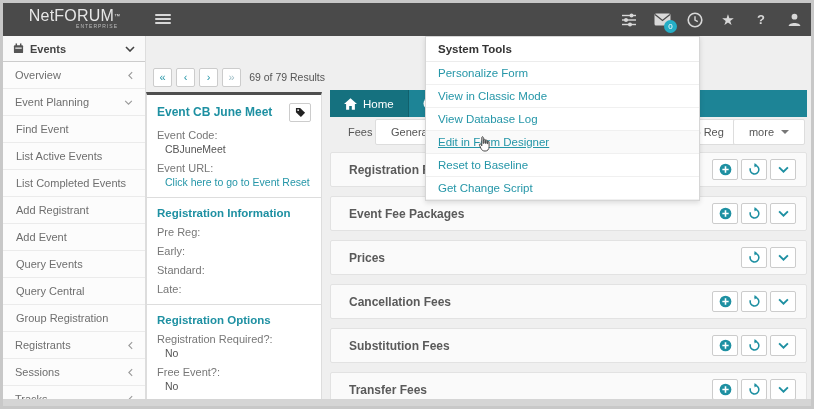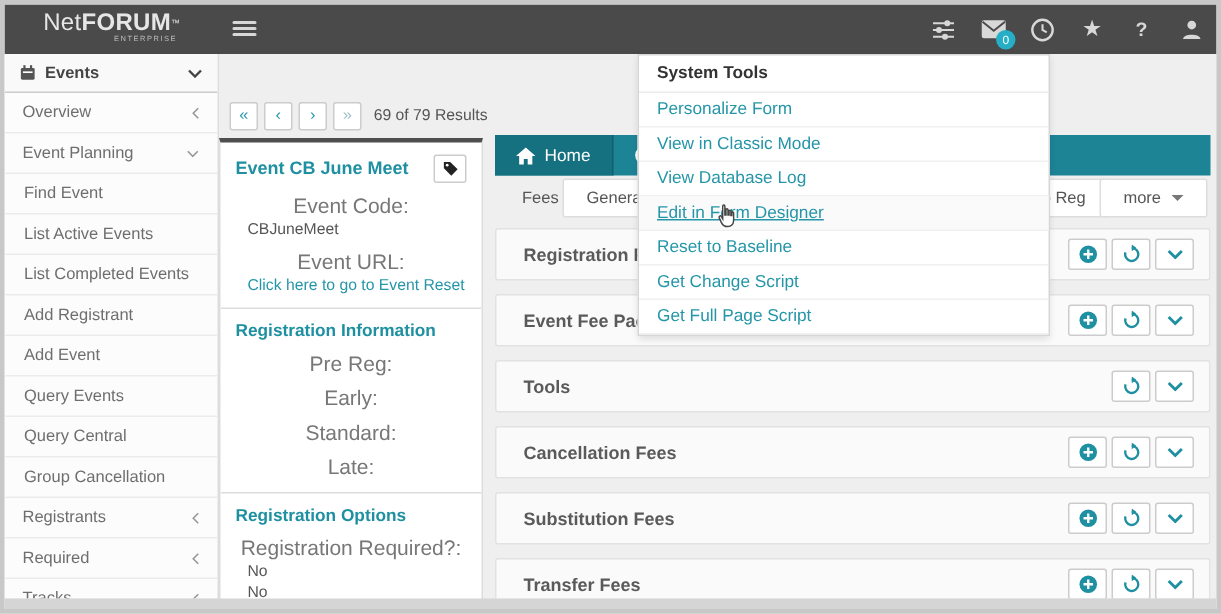--- a/index.html
+++ b/index.html
@@ -5,21 +5,21 @@
   * { margin:0; padding:0; box-sizing:border-box; }
   body { font-family:"Liberation Sans", sans-serif; background:#b5b5b5; }
   .app { position:relative; width:814px; height:409px; overflow:hidden;
          border:3px solid #c8c8c8; background:#efefef; }
 
   
   .navbar { position:absolute; left:0; top:0; right:0; height:33px; background:#4a4a4a; z-index:30; }
   .logo { position:absolute; left:0; top:0; width:143px; height:33px; text-align:center; padding-top:6px; color:#e6e6e6; }
   .logo-line { font-size:16px; letter-spacing:.2px; line-height:14px; }
   .logo-net { font-weight:400; }
-  .logo-forum { font-weight:700; }
+  .logo-forum { font-weight:400; }
   .logo-tm { font-size:6px; vertical-align:top; }
   .logo-sub { font-size:5px; letter-spacing:1px; color:#bdbdbd; text-align:right; padding-right:28px; }
   .hamburger { position:absolute; left:152px; top:9px; width:16px; cursor:pointer; }
   .hamburger div { height:2px; background:#d8d8d8; margin:2px 0; border-radius:1px; }
   .nav-icons { position:absolute; right:8px; top:0; height:33px; display:flex; align-items:center; gap:15px; }
   .nav-ic { position:relative; width:18px; height:18px; display:flex; align-items:center; justify-content:center; color:#d8d8d8; cursor:pointer; }
   .nav-ic .star-glyph { font-size:15px; line-height:15px; color:#d8d8d8; }
   .nav-ic .q-glyph { font-size:13px; font-weight:700; color:#d8d8d8; }
   .badge { position:absolute; right:-6px; bottom:-4px; width:13px; height:13px; border-radius:50%;
            background:#25aec6; color:#fff; font-size:8px; line-height:13px; text-align:center; }
@@ -43,21 +43,21 @@
 
   
   .pager { position:absolute; left:150px; top:63px; width:172px; height:22px; display:flex; align-items:center; gap:4px; }
   .pg-btn { width:20px; height:19px; border:1px solid #ccc; border-radius:2px; background:#fff; color:#2596a8; font-size:11px; line-height:17px; text-align:center; cursor:pointer; }
   .pg-btn.muted { color:#9fbec6; }
   .pg-results { font-size:10.5px; color:#555; margin-left:4px; white-space:nowrap; }
   .record-card { position:absolute; left:143px; top:89px; width:176px; bottom:-10px; background:#fff; border:1px solid #ddd; border-top:3px solid #4f4f4f; padding:8px 10px; overflow:hidden; }
   .rec-title-row { display:flex; align-items:flex-start; }
   .rec-title { flex:1; font-size:12px; font-weight:700; color:#1e90a2; cursor:pointer; padding-top:2px; }
   .tag-btn { width:22px; height:19px; border:1px solid #ccc; border-radius:2px; background:#fff; display:flex; align-items:center; justify-content:center; cursor:pointer; }
-  .fld-label { font-size:14px; color:#777; margin-top:7px;text-align:center; }
+  .fld-label { font-size:11px; color:#777; margin-top:7px; }
   .fld-value { font-size:10.5px; color:#555; padding-left:8px; margin-top:2px; }
   .fld-link { font-size:10.5px; color:#2596a8; padding-left:8px; margin-top:2px; cursor:pointer; }
   .rec-divider { border-top:1px solid #ddd; margin:9px -10px 0; }
   .rec-heading { font-size:11.5px; font-weight:700; color:#1e90a2; margin-top:9px; }
 
   
   .main-col { position:absolute; left:327px; top:59px; right:4px; bottom:7px; }
   .toolbar { position:absolute; left:0; right:0; top:28px; height:27px; background:#1d8496; display:flex; }
   .tb-btn { display:flex; align-items:center; gap:6px; color:#fff; font-size:11.5px; padding:0 14px; cursor:pointer; border-right:1px solid rgba(0,0,0,.15); }
   .tb-btn.home { background:#15717f; }
@@ -187,30 +187,30 @@
     <div class="side-item sub">
         <span class="lbl">Add Event</span>
       </div>
     <div class="side-item sub">
         <span class="lbl">Query Events</span>
       </div>
     <div class="side-item sub">
         <span class="lbl">Query Central</span>
       </div>
     <div class="side-item sub">
-        <span class="lbl">Group Cancellation</span>
+        <span class="lbl">Group Registration</span>
       </div>
     <div class="side-item">
       <span class="lbl">Registrants</span>
       <svg class="chev" width="5" height="9" viewBox="0 0 6 10">
           <path d="M5 1 L1 5 L5 9" fill="none" stroke="#999" stroke-width="1.3"></path>
         </svg>
     </div>
     <div class="side-item">
-      <span class="lbl">Required</span>
+      <span class="lbl">Sessions</span>
       <svg class="chev" width="5" height="9" viewBox="0 0 6 10">
           <path d="M5 1 L1 5 L5 9" fill="none" stroke="#999" stroke-width="1.3"></path>
         </svg>
     </div>
     <div class="side-item">
       <span class="lbl">Tracks</span>
       <svg class="chev" width="5" height="9" viewBox="0 0 6 10">
           <path d="M5 1 L1 5 L5 9" fill="none" stroke="#999" stroke-width="1.3"></path>
         </svg>
     </div>
@@ -241,20 +241,21 @@
     <div class="rec-divider"></div>
     <div class="rec-heading">Registration Information</div>
     <div class="fld-label">Pre Reg:</div>
     <div class="fld-label">Early:</div>
     <div class="fld-label">Standard:</div>
     <div class="fld-label">Late:</div>
     <div class="rec-divider"></div>
     <div class="rec-heading">Registration Options</div>
     <div class="fld-label">Registration Required?:</div>
     <div class="fld-value">No</div>
+    <div class="fld-label">Free Event?:</div>
     <div class="fld-value">No</div>
     <div class="fld-label">Automatic Registration From Wait-List?:</div>
 
   </div>
 
   <div class="main-col">
     <div class="toolbar">
       <div class="tb-btn home">
         <svg width="13" height="12" viewBox="0 0 16 14">
             <path d="M8 0 L16 7 H13.4 V14 H9.6 V9.4 H6.4 V14 H2.6 V7 H0 Z" fill="#fff"></path>
@@ -324,21 +325,21 @@
             </div>
           <div class="mini-btn">
               <svg width="11" height="7" viewBox="0 0 10 6">
                 <path d="M1 1 L5 5 L9 1" fill="none" stroke="#1e90a2" stroke-width="1.7"></path>
               </svg>
             </div>
         </div>
       </div>
 
       <div class="card">
-        <div class="card-title">Tools</div>
+        <div class="card-title">Prices</div>
         <div class="card-btns">
           <div class="mini-btn">
               <svg width="13" height="13" viewBox="0 0 14 14">
                 <path d="M7 2.4 a4.7 4.7 0 1 1 -4.5 3.3" fill="none" stroke="#1e90a2" stroke-width="1.7"></path>
                 <path d="M7 0 L10.2 2.4 7 4.8 Z" fill="#1e90a2"></path>
               </svg>
             </div>
           <div class="mini-btn">
               <svg width="11" height="7" viewBox="0 0 10 6">
                 <path d="M1 1 L5 5 L9 1" fill="none" stroke="#1e90a2" stroke-width="1.7"></path>
@@ -420,21 +421,20 @@
   </div>
 
   <div class="ctx-menu">
     <div class="ctx-header">System Tools</div>
     <div class="ctx-item">Personalize Form</div>
     <div class="ctx-item">View in Classic Mode</div>
     <div class="ctx-item">View Database Log</div>
     <div class="ctx-item hovered">Edit in Form Designer</div>
     <div class="ctx-item">Reset to Baseline</div>
     <div class="ctx-item">Get Change Script</div>
-    <div class="ctx-item">Get Full Page Script</div>
     <svg class="cursor-hand" width="15" height="17" viewBox="0 0 12 14">
       <path d="M4.6 1.2 c0-.8 1.2-.8 1.2 0 V6 h.6 V3.2 c0-.8 1.1-.8 1.1 0 V6 h.6 V3.9 c0-.7 1-.7 1 0 V6.3 h.5 V4.9 c0-.7 1-.7 1 0 V8.8 c0 2.3-1.3 3.6-3.3 3.6 -1.7 0-2.7-.7-3.4-2.2 L2.7 7.6 c-.4-.9.7-1.5 1.2-.7 l.7 1.2 Z" fill="#fff" stroke="#444" stroke-width="0.8"></path>
     </svg>
   </div>
 
   <div class="bottom-strip"></div>
 
 </div>
 
 </body></html>

